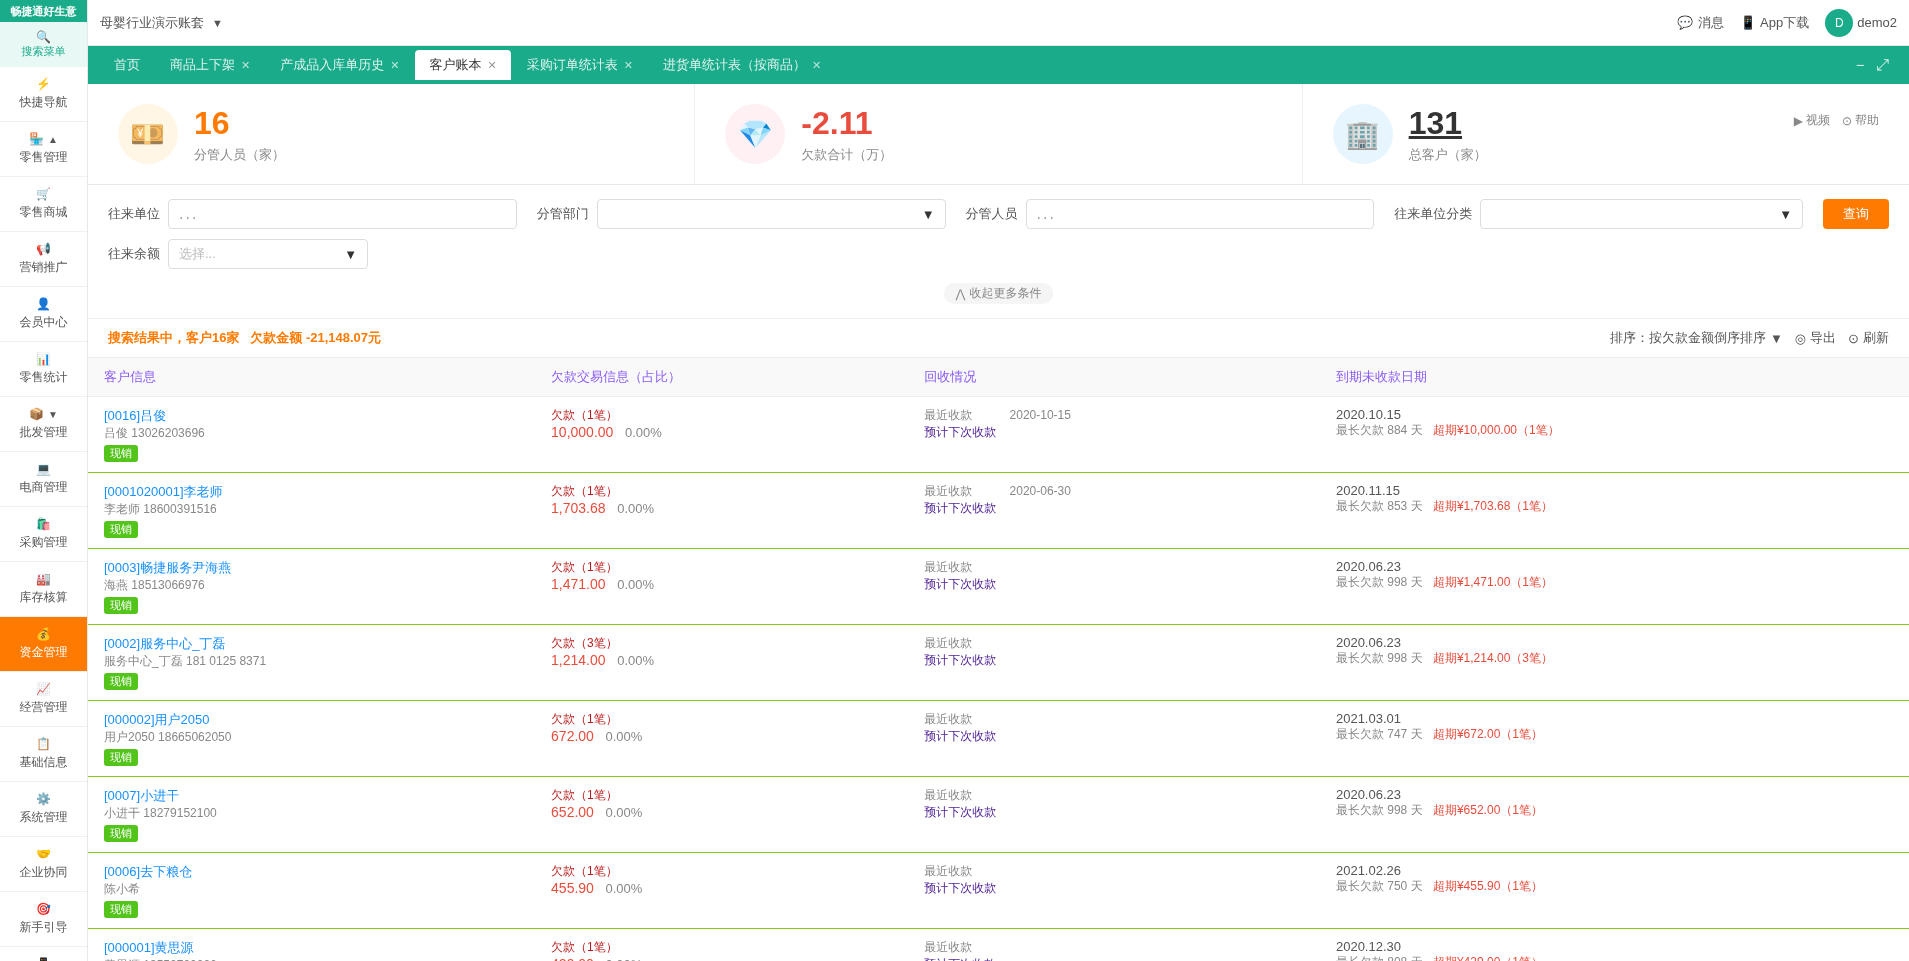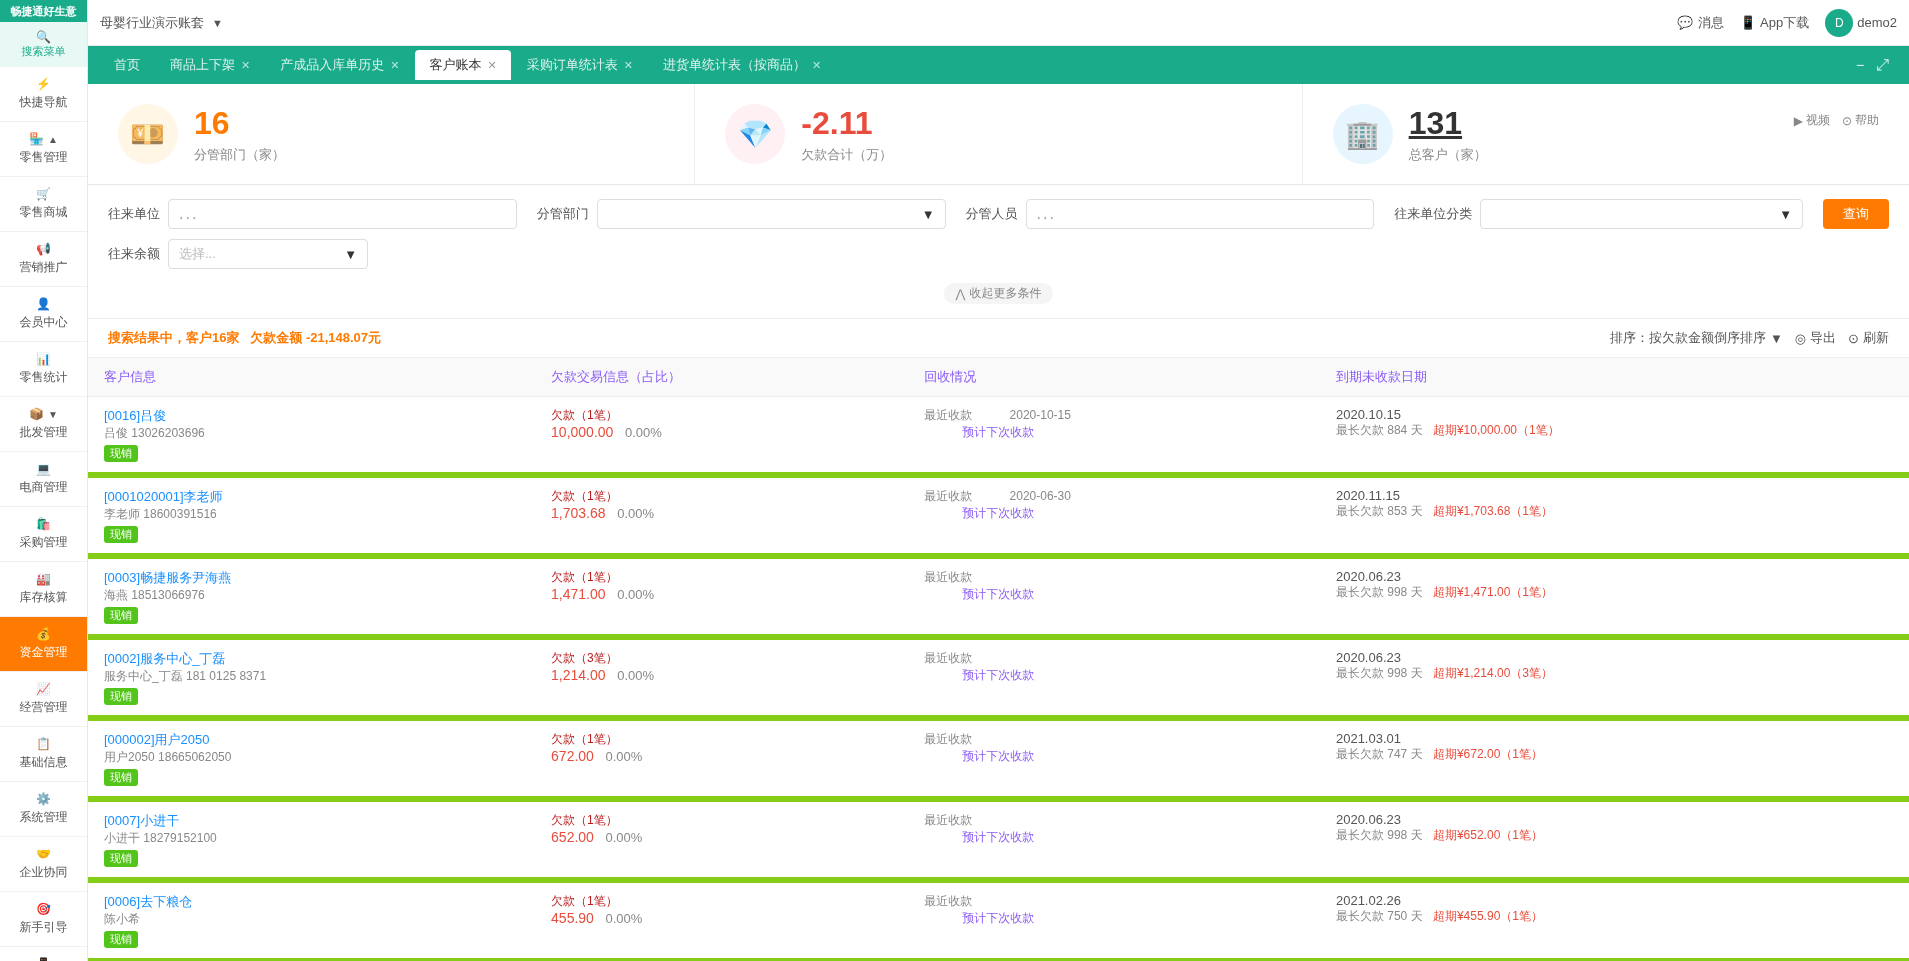--- a/index.html
+++ b/index.html
@@ -71,34 +71,34 @@
     .results-text { font-size: 13px; color: #555; }
     .results-text span { color: #ff7a00; font-weight: bold; }
     .results-actions { display: flex; align-items: center; gap: 12px; font-size: 13px; color: #888; }
     .sort-select { display: flex; align-items: center; gap: 4px; cursor: pointer; color: #555; }
     .action-btn { display: flex; align-items: center; gap: 4px; cursor: pointer; color: #555; }
 
     
     .data-table-wrap { background: #fff; margin: 0; }
     .data-table { width: 100%; border-collapse: collapse; }
     .data-table th { background: #f9f9f9; padding: 10px 16px; text-align: left; font-size: 13px; color: #8b5cf6; font-weight: normal; border-bottom: 1px solid #eee; }
-    .data-table td { padding: 10px 16px; border-bottom: 6px solid #84cc16; vertical-align: top; font-size: 13px; }
+    .data-table td { padding: 10px 16px; border-bottom: 1px solid #84cc16; vertical-align: top; font-size: 13px; }
     .customer-name { color: #1890ff; font-size: 13px; cursor: pointer; }
     .customer-phone { color: #888; font-size: 12px; }
     .tag { display: inline-block; padding: 1px 6px; border-radius: 3px; font-size: 11px; margin-top: 3px; }
     .tag-green { background: #52c41a; color: #fff; }
     .amount-red { color: #e74c3c; font-size: 14px; }
     .amount-pct { color: #888; margin-left: 8px; }
     .debt-label { color: #b91c1c; font-size: 12px; }
     .overdue-red { color: #e74c3c; font-size: 12px; cursor: pointer; text-align: center; }
     .date-text { color: #555; font-size: 13px; }
     .days-overdue { color: #888; font-size: 12px; }
     .recent-label { color: #888; font-size: 12px; }
     .recent-date { color: #888; font-size: 12px; margin-left: 24px; }
-    .next-collect { color: #8b5cf6; font-size: 12px; margin-left: 38px; }
+    .next-collect { color: #4c1d95; font-size: 12px; }
 
     
     .content-area::-webkit-scrollbar { width: 6px; }
     .content-area::-webkit-scrollbar-thumb { background: #ccc; border-radius: 3px; }
   </style>
 </head>
 <body>
 
 <div class="app-layout">
 
@@ -289,21 +289,21 @@
       </div>
     </div>
 
     <div class="content-area">
 
       <div class="stats-row">
         <div class="stat-card">
           <div class="stat-icon stat-icon-orange">💴</div>
           <div>
             <div class="stat-value stat-value-orange">16</div>
-            <div class="stat-label">分管部门（家）</div>
+            <div class="stat-label">分管人员（家）</div>
           </div>
         </div>
         <div class="stat-card">
           <div class="stat-icon stat-icon-pink">💎</div>
           <div>
             <div class="stat-value stat-value-red">-2.11</div>
             <div class="stat-label">欠款合计（万）</div>
           </div>
         </div>
         <div class="stat-card">

